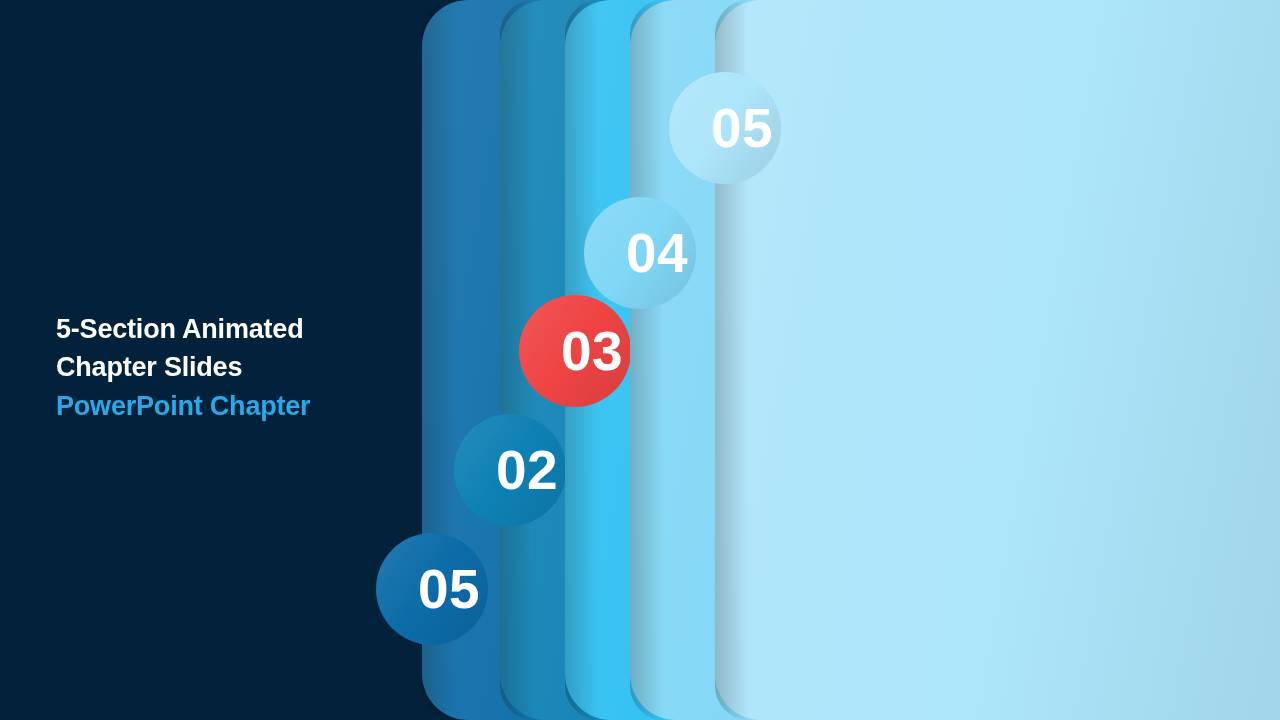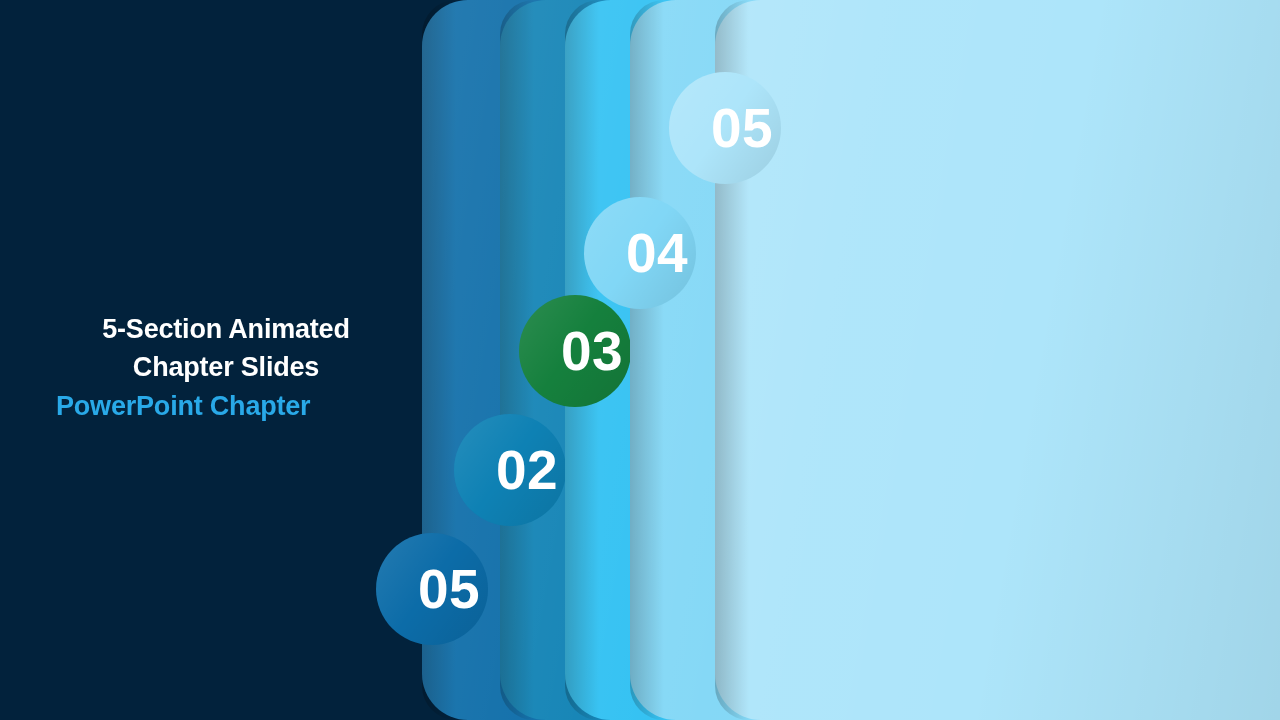--- a/index.html
+++ b/index.html
@@ -20,21 +20,21 @@
   
   .headline {
     position:absolute;
     left:56px; top:310px;
     width:340px;
     font-size:27px;
     font-weight:bold;
     line-height:1.42;
     letter-spacing:-0.2px;
   }
-  .headline .l1, .headline .l2 { color:#ffffff; display:block;text-align:center; }
+  .headline .l1, .headline .l2 { color:#ffffff; display:block; }
   .headline .l3 { color:#29a9e8; display:block; }
 
   
   .panels { position:absolute; left:0; top:0; width:1280px; height:720px; }
 
   .panel {
     position:absolute;
     top:0;
     height:720px;
     border-top-left-radius:46px;
@@ -131,21 +131,21 @@
         <div class="sheen"></div>
       </div>
       <div class="numcircle" style="left: 454px; top: 414px; background: rgb(14, 129, 180); z-index: 13;">
         <div class="shade"></div>
         <span class="num">02</span>
       </div>
       <div class="panel" style="left: 565px; width: 715px; background: rgb(46, 192, 242); z-index: 14;">
         <div class="edgeshade"></div>
         <div class="sheen"></div>
       </div>
-      <div class="numcircle" style="left: 519px; top: 295px; background: #15803d; z-index: 15;">
+      <div class="numcircle" style="left: 519px; top: 295px; background: #ef4444; z-index: 15;">
         <div class="shade"></div>
         <span class="num">03</span>
       </div>
       <div class="panel" style="left: 630px; width: 650px; background: rgb(129, 215, 246); z-index: 16;">
         <div class="edgeshade"></div>
         <div class="sheen"></div>
       </div>
       <div class="numcircle" style="left: 584px; top: 197px; background: rgb(129, 215, 246); z-index: 17;">
         <div class="shade"></div>
         <span class="num">04</span>

